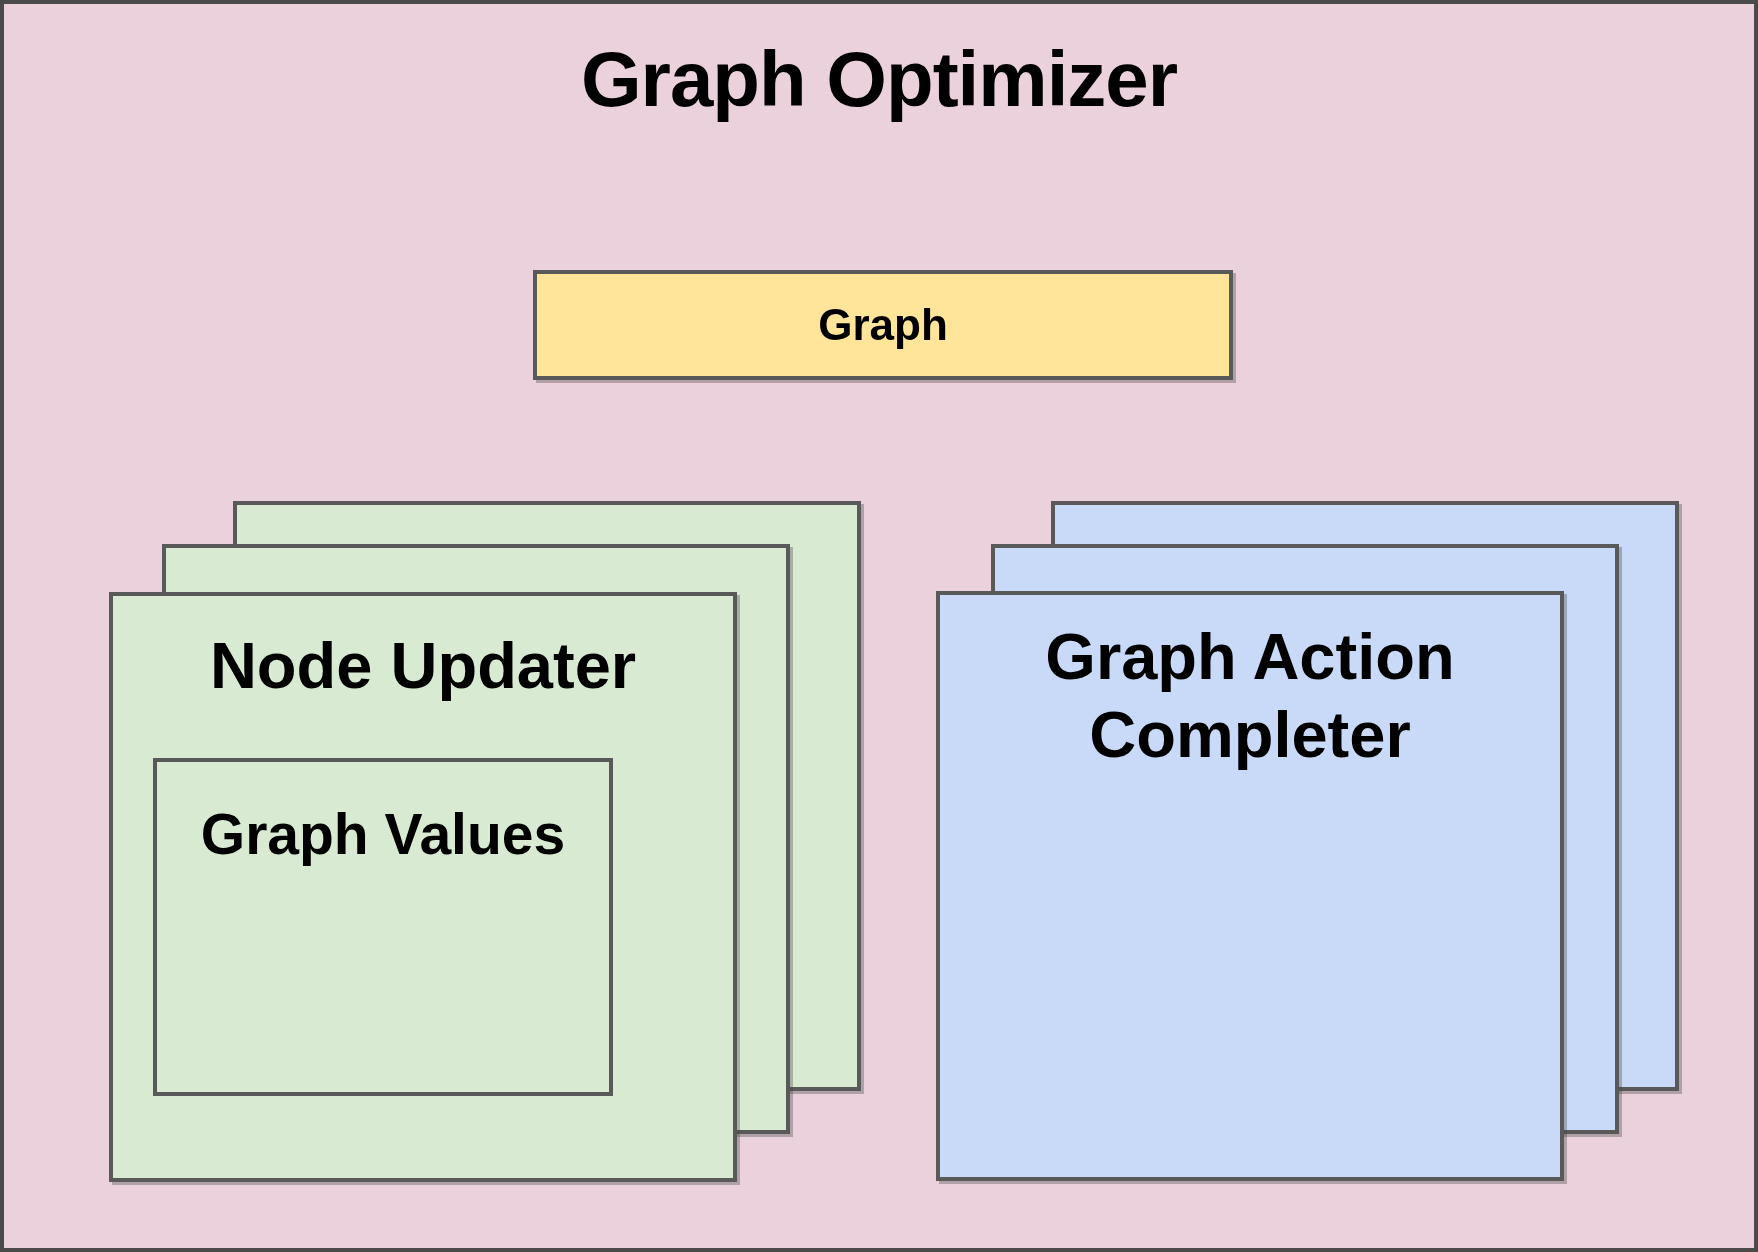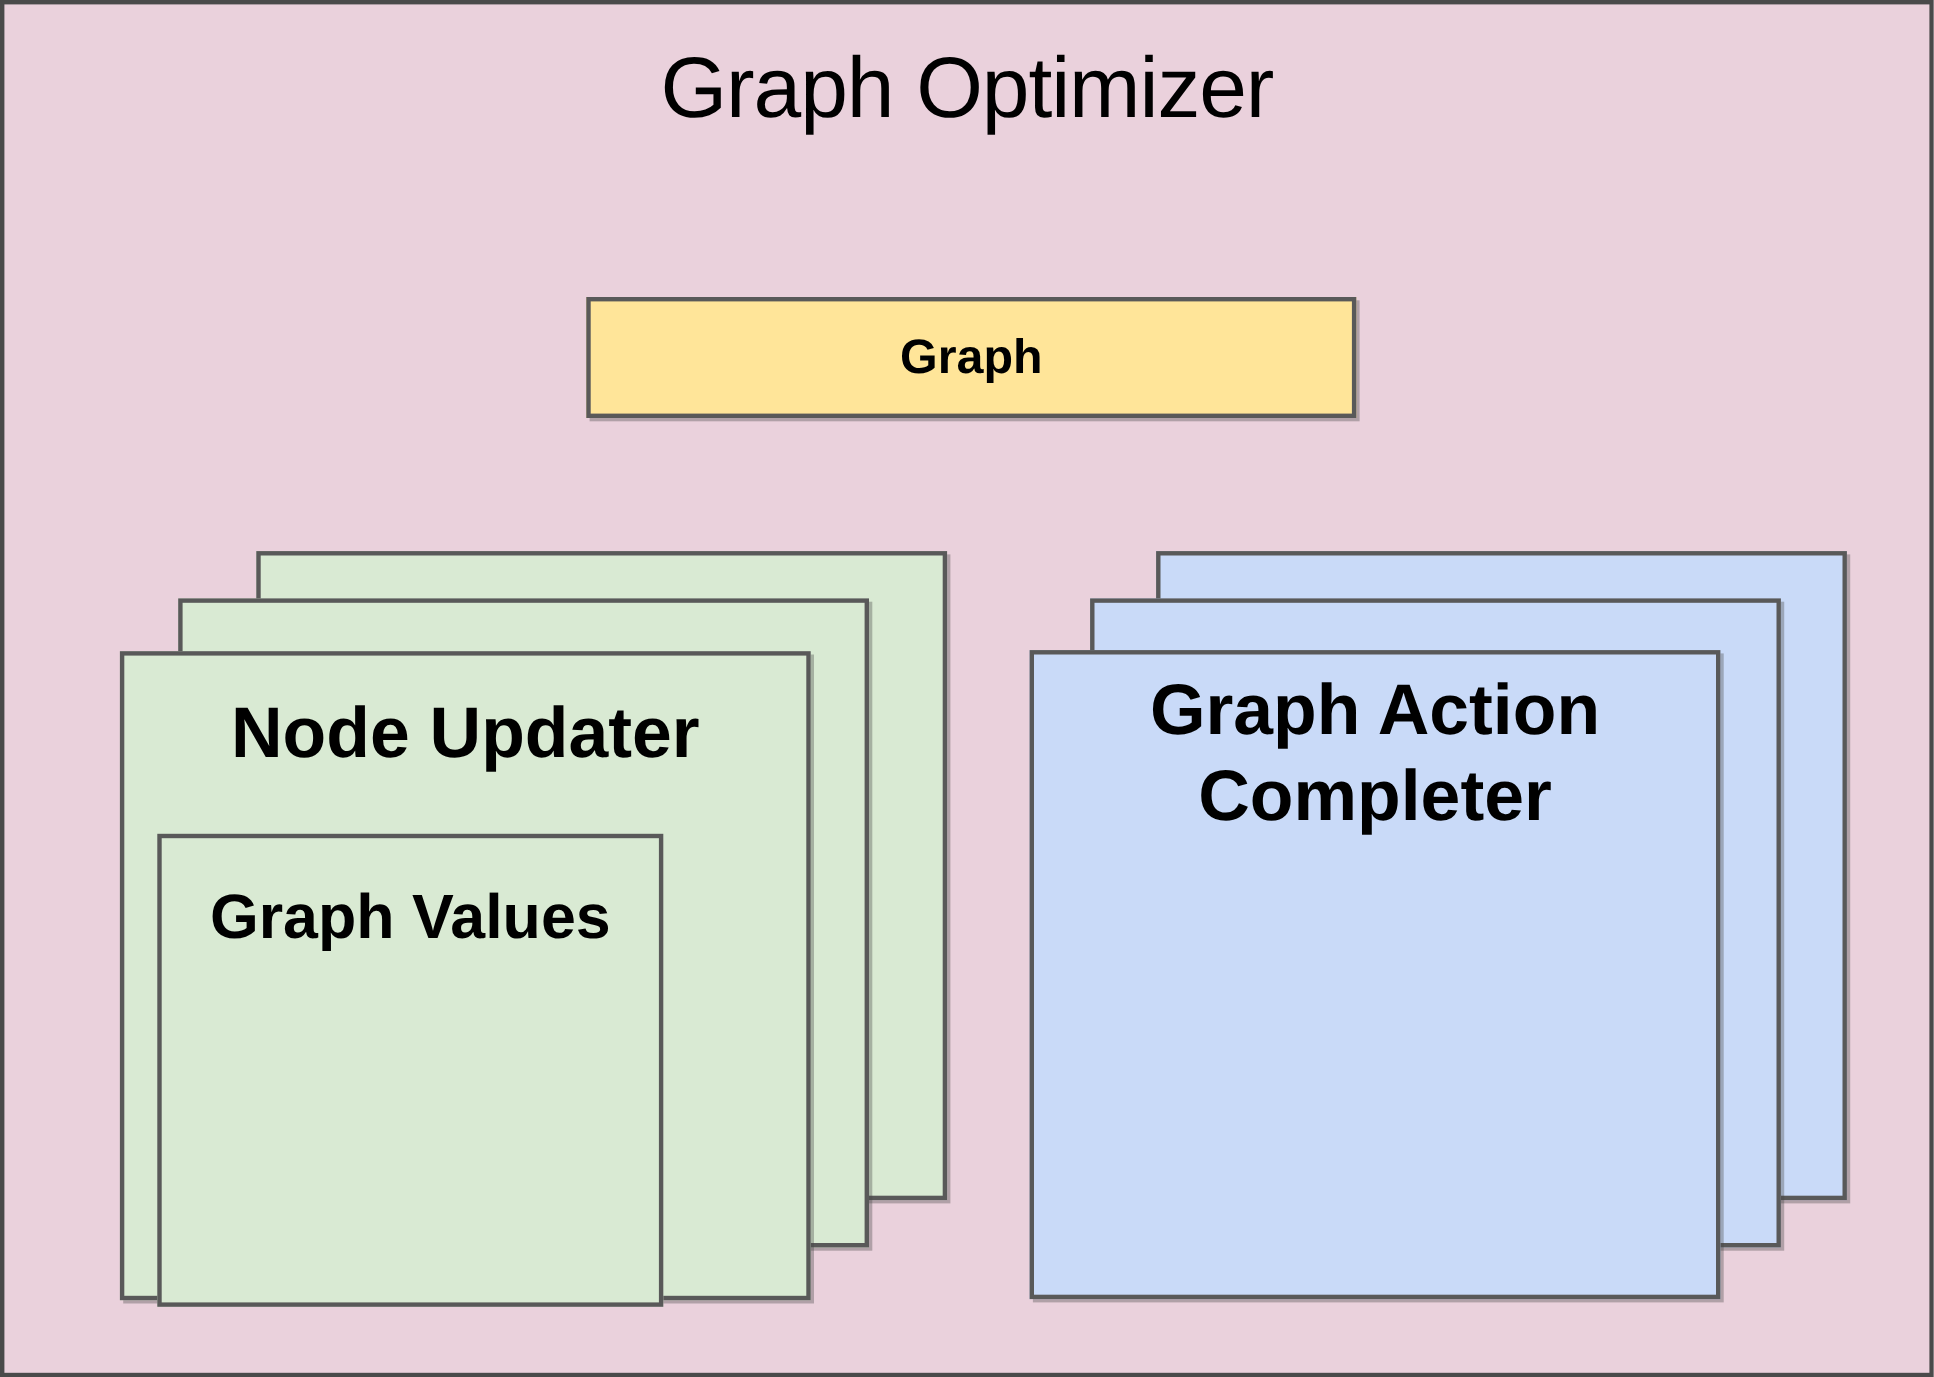--- a/index.html
+++ b/index.html
@@ -18,21 +18,21 @@
     overflow: hidden;
     color: var(--text, #000);
   }
   .diagram-title {
     position: absolute;
     left: 0;
     right: 0;
     top: 36px;
     text-align: center;
     font-size: 78px;
-    font-weight: normal;
+    font-weight: bold;
     line-height: 1;
     letter-spacing: -1px;
   }
   .box {
     position: absolute;
     box-sizing: border-box;
     border: 4px solid var(--border, #595959);
     box-shadow: 3px 3px 0 rgba(70, 70, 70, 0.35);
   }
   .graph-box {
@@ -67,28 +67,28 @@
     display: block;
     padding-top: 31px;
     text-align: center;
     font-size: 65px;
     font-weight: bold;
     line-height: 1.2;
   }
   .blue-front .stack-label {
     padding-top: 11px;
     max-width: 520px;
-    margin: 0 auto;
+    margin: 12px auto;
   }
   .inner-box {
     position: absolute;
-    left: 30px;
+    left: 40px;
     top: 162px;
     width: 460px;
-    height: 430px;
+    height: 338px;
     box-sizing: border-box;
     border: 4px solid var(--border, #595959);
     background: var(--node-updater-fill, #d9ead3);
   }
   .inner-label {
     display: block;
     padding-top: 44px;
     text-align: center;
     font-size: 57px;
     font-weight: bold;

